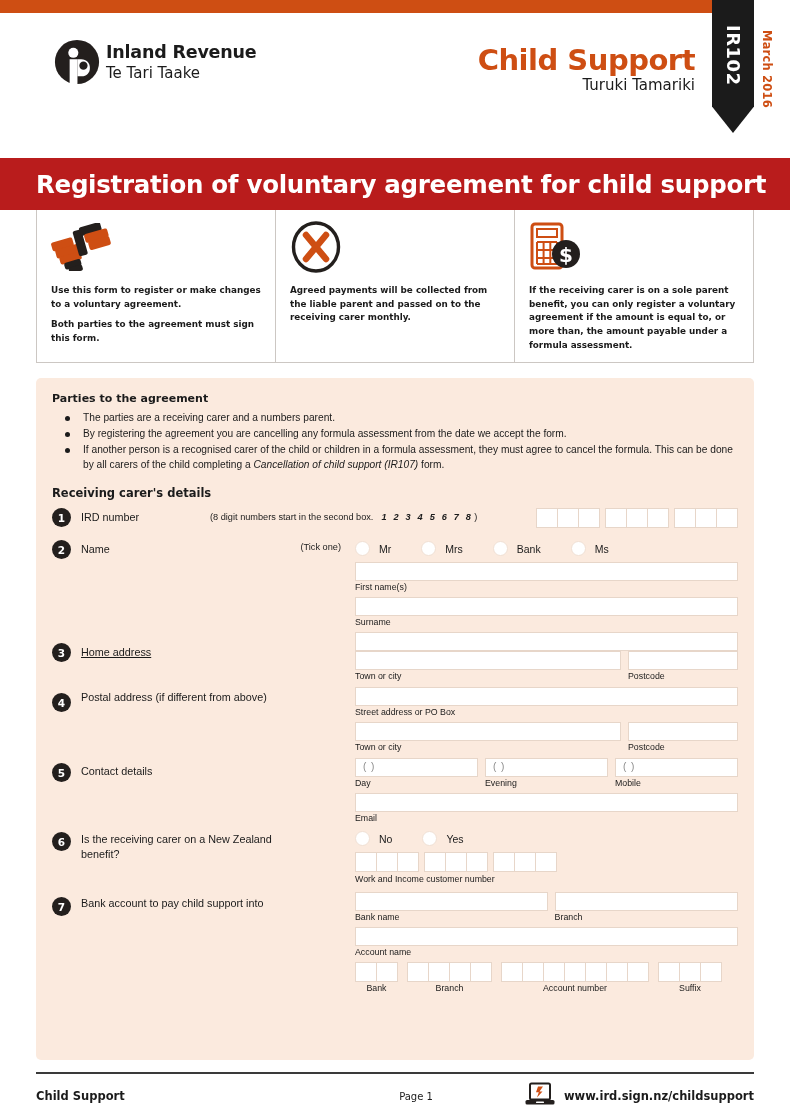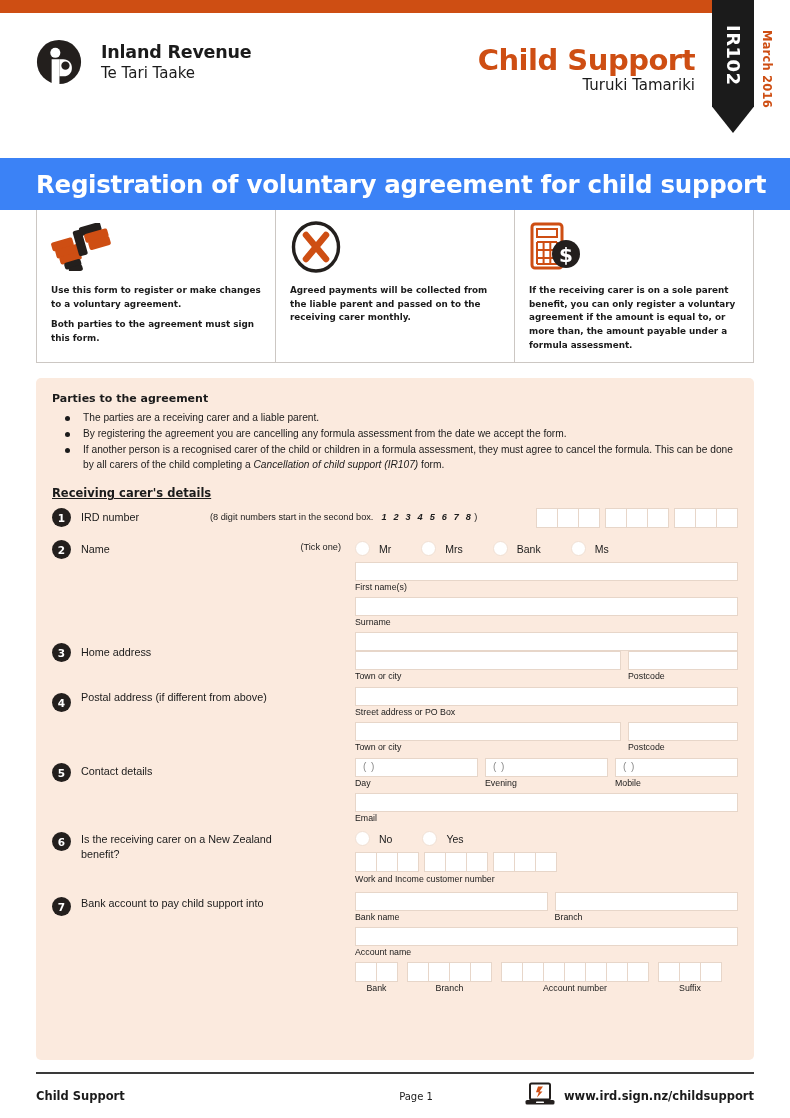--- a/index.html
+++ b/index.html
@@ -24,24 +24,24 @@
 
   
   .header {
     position: absolute;
     left: 0; top: 13px;
     width: 790px; height: 140px;
     background: #fff;
   }
   .logo-wrap {
     position: absolute;
-    left: 36px; top: 26px;
+    left: 54px; top: 26px;
     display: flex;
     align-items: center;
-    gap: 19px;
+    gap: 6px;
   }
   .logo-mark { width: 46px; height: 46px; display:block; }
   .logo-text-main {
     font-family: "DejaVu Sans", sans-serif;
     font-weight: bold;
     font-size: 17.5px;
     letter-spacing: -0.2px;
     color: #1b1b1b;
     line-height: 1.15;
   }
@@ -105,21 +105,21 @@
     font-size: 11.5px;
     writing-mode: vertical-rl;
     letter-spacing: 0.2px;
   }
 
   
   .title-bar {
     position: absolute;
     left: 0; top: 158px;
     width: 790px; height: 52px;
-    background: #3b82f6;
+    background: #b91c1c;
     display: flex;
     align-items: center;
   }
   .title-bar h1 {
     margin: 0;
     padding-left: 36px;
     color: #ffffff;
     font-family: "DejaVu Sans", sans-serif;
     font-weight: bold;
     font-size: 24.5px;
@@ -195,21 +195,20 @@
     width: 5px; height: 5px;
     border-radius: 50%;
     background: #1b1b1b;
   }
   .sec-title {
     margin: 14px 0 8px 0;
     font-family: "DejaVu Sans", sans-serif;
     font-size: 11.5px;
     font-weight: bold;
     color: #1b1b1b;
-    text-decoration: underline;
   }
 
   
   .q {
     position: relative;
     display: flex;
     margin-bottom: 3px;
   }
   .q-num {
     position: absolute;
@@ -438,21 +437,21 @@
     <div class="info-text">
       <p>If the receiving carer is on a sole parent benefit, you can only register a voluntary agreement if the amount is equal to, or more than, the amount payable under a formula assessment.</p>
     </div>
   </div>
 </div>
 
 <div class="panel">
 
   <h3>Parties to the agreement</h3>
   <ul class="bullets">
-    <li>The parties are a receiving carer and a liable parent.</li>
+    <li>The parties are a receiving carer and a numbers parent.</li>
     <li>By registering the agreement you are cancelling any formula assessment from the date we accept the form.</li>
     <li>If another person is a recognised carer of the child or children in a formula assessment, they must agree to cancel the formula. This can be done by all carers of the child completing a <i>Cancellation of child support (IR107)</i> form.</li>
   </ul>
 
   <div class="sec-title">Receiving carer's details</div>
 
   <div class="q" style="align-items:flex-start;">
     <div class="q-num">1</div>
     <div class="q-label">IRD number</div>
     <div class="q-body" style="display:flex; align-items:flex-start;">
@@ -508,21 +507,21 @@
         <div class="field"></div>
         <div class="underlabel">First name(s)</div>
         <div class="field"></div>
         <div class="underlabel">Surname</div>
       </div>
     </div>
   </div>
 
   <div class="q" style="margin-top:-3px;">
     <div class="q-num" style="top:11px;">3</div>
-    <div class="q-label" style="padding-top:13px;">Home address</div>
+    <div class="q-label" style="padding-top:13px;text-decoration:underline;">Home address</div>
     <div class="q-body" style="margin-left:74px;">
       <div class="field"></div>
       <div class="row2">
         <div style="flex:1;">
           <div class="field"></div>
           <div class="underlabel">Town or city</div>
         </div>
         <div style="width:110px;">
           <div class="field"></div>
           <div class="underlabel">Postcode</div>

